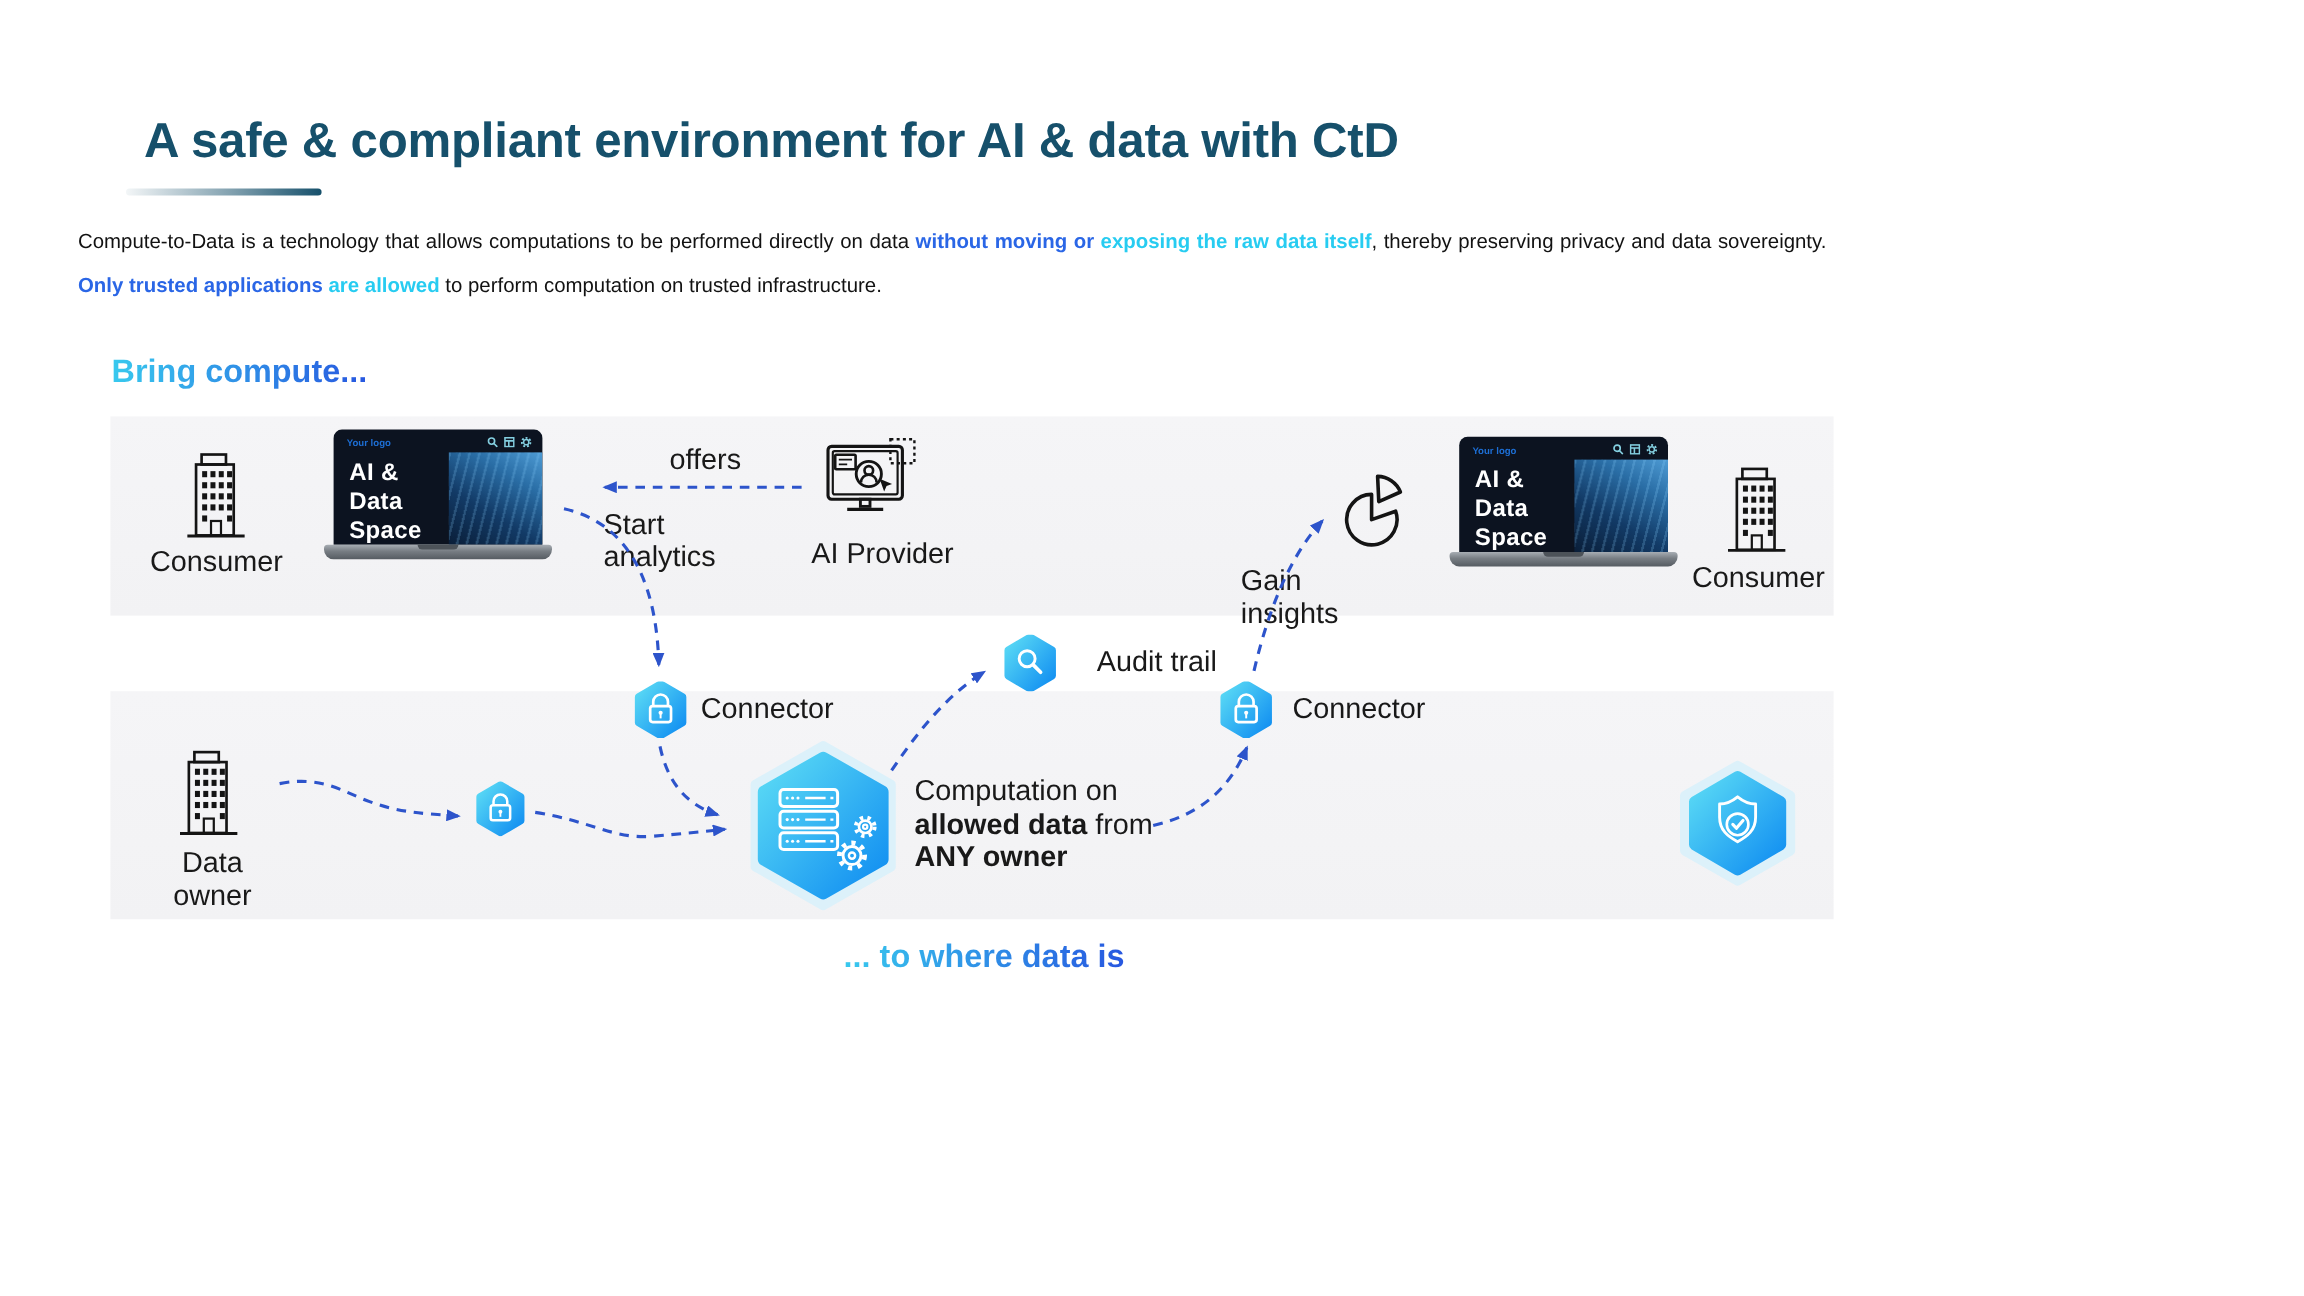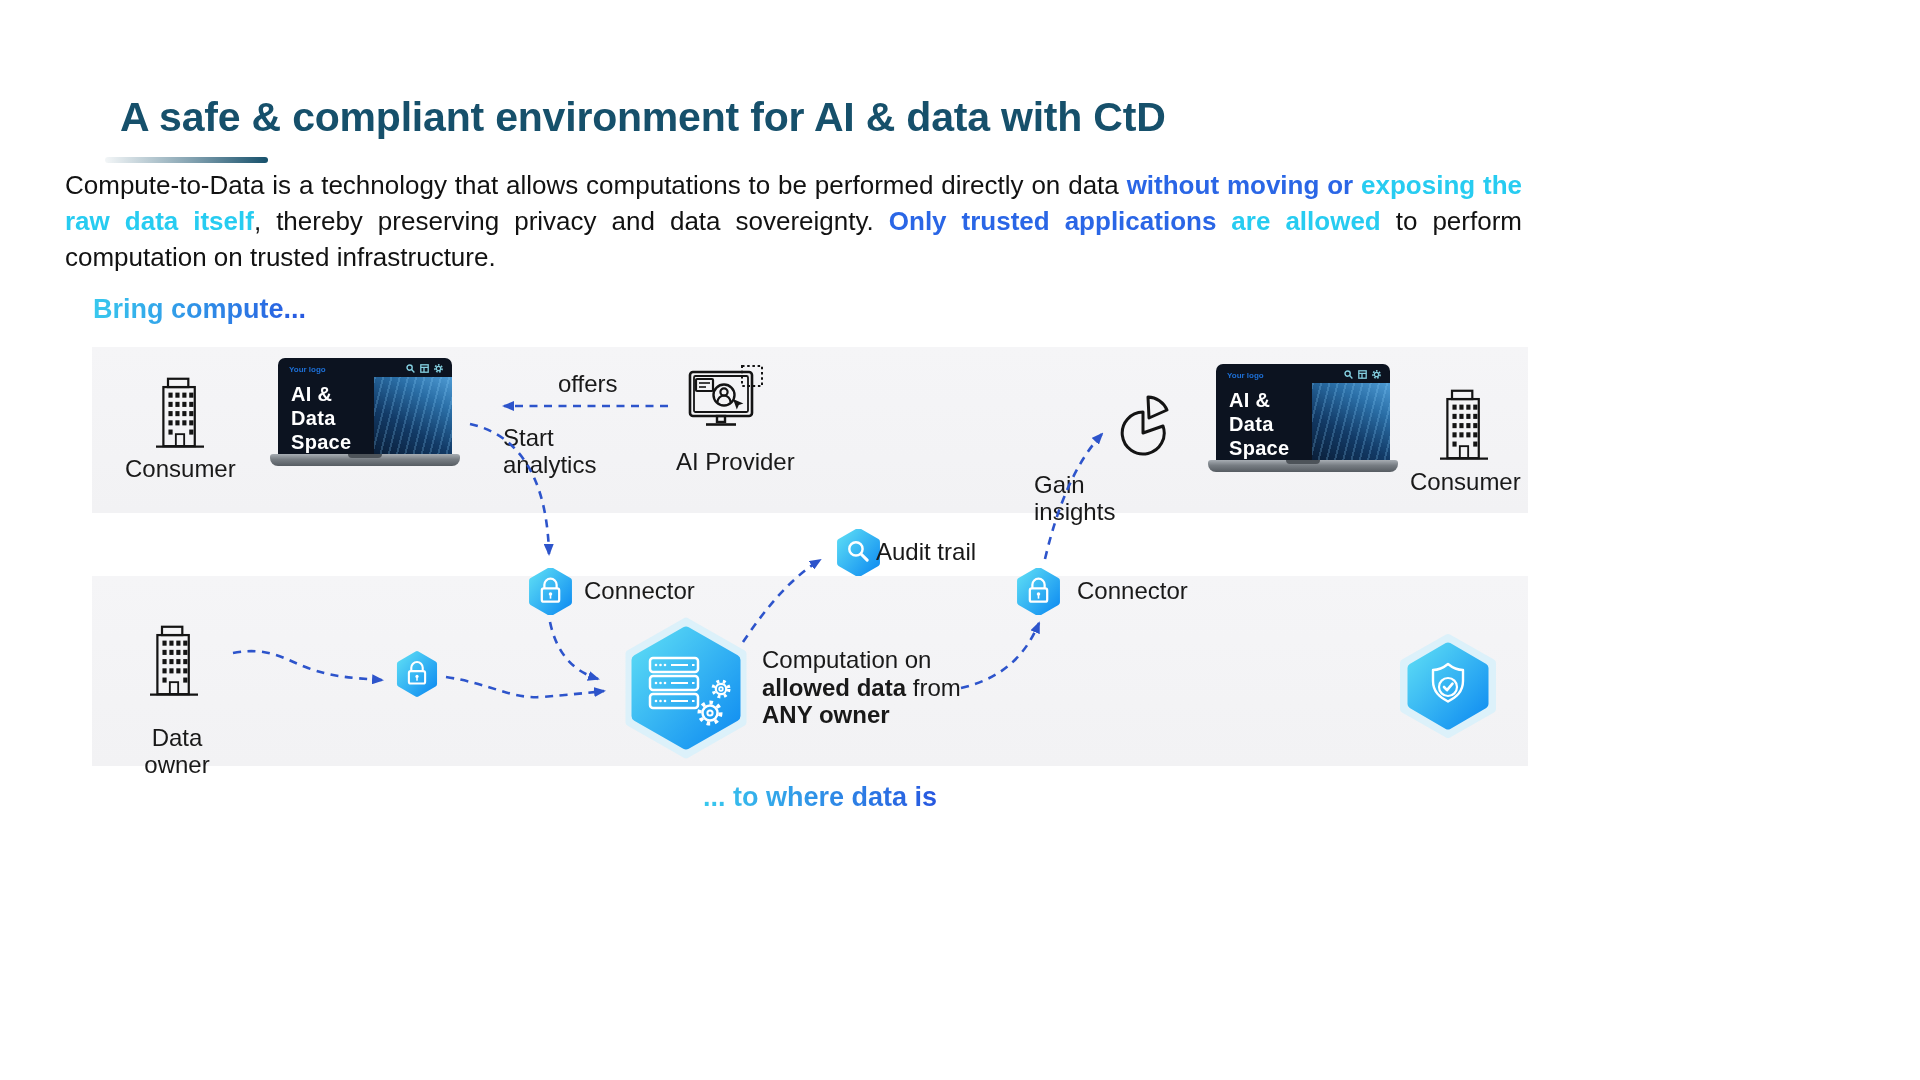--- a/index.html
+++ b/index.html
@@ -3,21 +3,21 @@
 <meta charset="utf-8">
 <style>
   html,body{margin:0;padding:0;background:#fff;}
   .slide{position:relative;width:1920px;height:1080px;background:#ffffff;overflow:hidden;
          font-family:"Liberation Sans",sans-serif;color:#141414;}
 
   
   .title{position:absolute;left:120px;top:94px;font-size:41px;font-weight:700;color:#16506b;letter-spacing:-0.2px;}
   .title-underline{position:absolute;left:105px;top:157px;width:163px;height:6px;border-radius:3px;
          background:linear-gradient(90deg,rgba(22,80,107,0.05),rgba(22,80,107,0.55) 55%,#16506b);}
-  .intro{position:absolute;left:65px;top:167px;width:1457px;font-size:26px;line-height:36px;
+  .intro{position:absolute;left:65px;top:184px;width:1457px;font-size:17px;line-height:36px;
          text-align:justify;color:#121212;}
   .seg-blue{color:#2a66e6;font-weight:700;}
   .seg-cyan{color:#27ccf1;font-weight:700;}
 
   .grad-text{font-weight:700;background:linear-gradient(90deg,#38c9ee,#2757e0);
          -webkit-background-clip:text;background-clip:text;color:transparent;}
   .bring{position:absolute;left:93px;top:294px;font-size:27px;}
   .towhere{position:absolute;left:703px;top:782px;font-size:27px;}
 
   
@@ -231,21 +231,21 @@
   </div>
   <div class="lbl ctr" style="left:1410px;top:468px;width:110px;">Consumer</div>
 
   <div class="icon-abs" style="left:836px;top:529px;">
     <svg width="45" height="47" viewBox="0 0 44 46">
       <polygon points="22,2 40,12.5 40,33.5 22,44 4,33.5 4,12.5" fill="url(#ghex)" stroke="url(#ghex)" stroke-width="6" stroke-linejoin="round"></polygon>
       <circle cx="19.5" cy="19.5" r="6.5" fill="none" stroke="#fff" stroke-width="2.4"></circle>
       <line x1="24.5" y1="24.5" x2="30.5" y2="30.5" stroke="#fff" stroke-width="3" stroke-linecap="round"></line>
     </svg>
   </div>
-  <div class="lbl" style="left:876px;top:538px;">Audit trail</div>
+  <div class="lbl" style="left:914px;top:538px;">Audit trail</div>
 
   <div class="icon-abs" style="left:528px;top:568px;">
     <svg width="45" height="47" viewBox="0 0 44 46">
       <polygon points="22,2 40,12.5 40,33.5 22,44 4,33.5 4,12.5" fill="url(#ghex)" stroke="url(#ghex)" stroke-width="6" stroke-linejoin="round"></polygon>
       <path d="M16 20 v-3.5 a 6 6 0 0 1 12 0 V 20" fill="none" stroke="#fff" stroke-width="2.2"></path>
       <rect x="13.5" y="20" width="17" height="13" rx="2" fill="none" stroke="#fff" stroke-width="2.2"></rect>
       <circle cx="22" cy="25.5" r="1.7" fill="#fff"></circle>
         <rect x="21.2" y="26.5" width="1.6" height="3.5" fill="#fff"></rect>
     </svg>
   </div>
@@ -283,21 +283,21 @@
         <rect x="13.5" y="49" width="4.5" height="5.5"></rect>
           <rect x="21" y="49" width="4.5" height="5.5"></rect>
           <rect x="28.5" y="49" width="4.5" height="5.5"></rect>
           <rect x="36" y="49" width="4.5" height="5.5"></rect>
         <rect x="13.5" y="59" width="4.5" height="5.5"></rect>
           <rect x="36" y="59" width="4.5" height="5.5"></rect>
       </g>
       <rect x="21.5" y="64" width="9" height="13" stroke-width="2"></rect>
     </svg>
   </div>
-  <div class="lbl ctr" style="left:118px;top:724px;width:118px;">Data owner</div>
+  <div class="lbl ctr" style="left:118px;top:706px;width:118px;">Data owner</div>
 
   <div class="icon-abs" style="left:396px;top:651px;">
     <svg width="42" height="46" viewBox="0 0 44 46">
       <polygon points="22,2 40,12.5 40,33.5 22,44 4,33.5 4,12.5" fill="url(#ghex)" stroke="url(#ghex)" stroke-width="6" stroke-linejoin="round"></polygon>
       <path d="M16 20 v-3.5 a 6 6 0 0 1 12 0 V 20" fill="none" stroke="#fff" stroke-width="2.2"></path>
       <rect x="13.5" y="20" width="17" height="13" rx="2" fill="none" stroke="#fff" stroke-width="2.2"></rect>
       <circle cx="22" cy="25.5" r="1.7" fill="#fff"></circle>
         <rect x="21.2" y="26.5" width="1.6" height="3.5" fill="#fff"></rect>
     </svg>
   </div>

